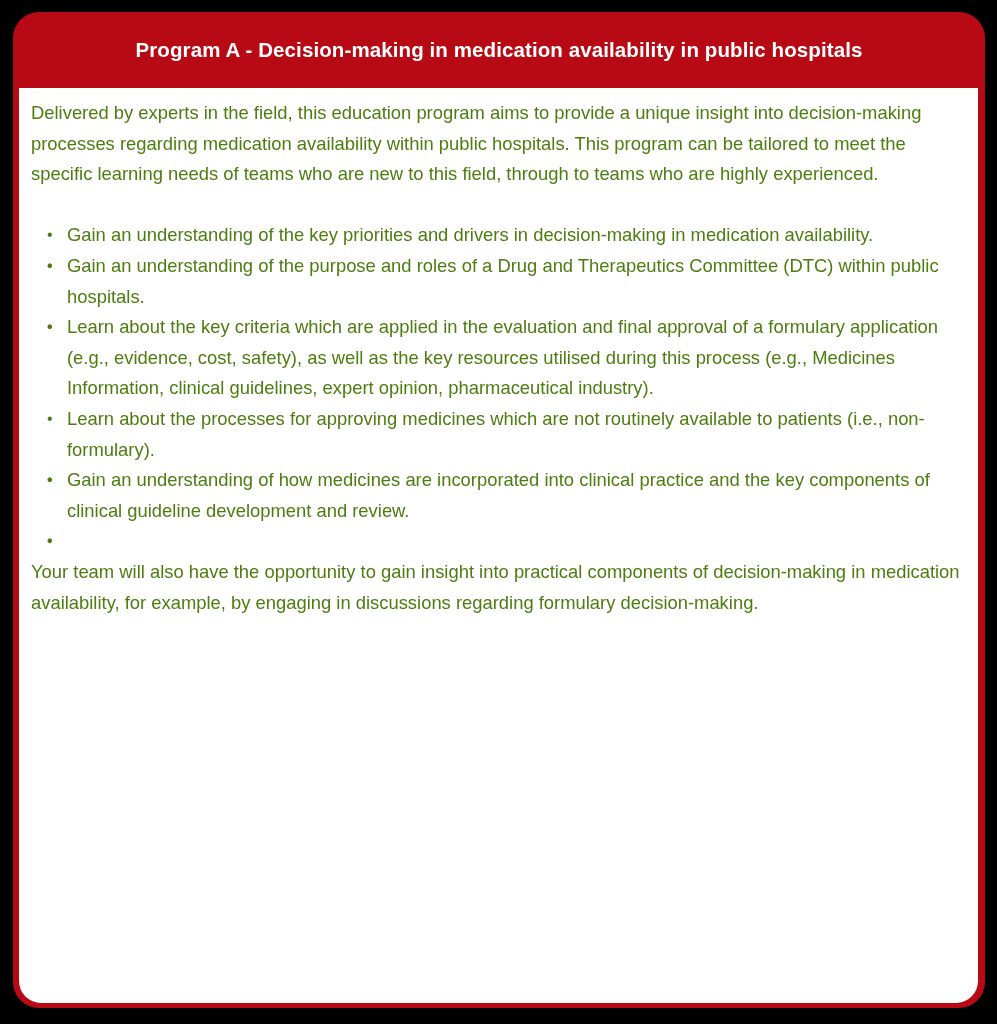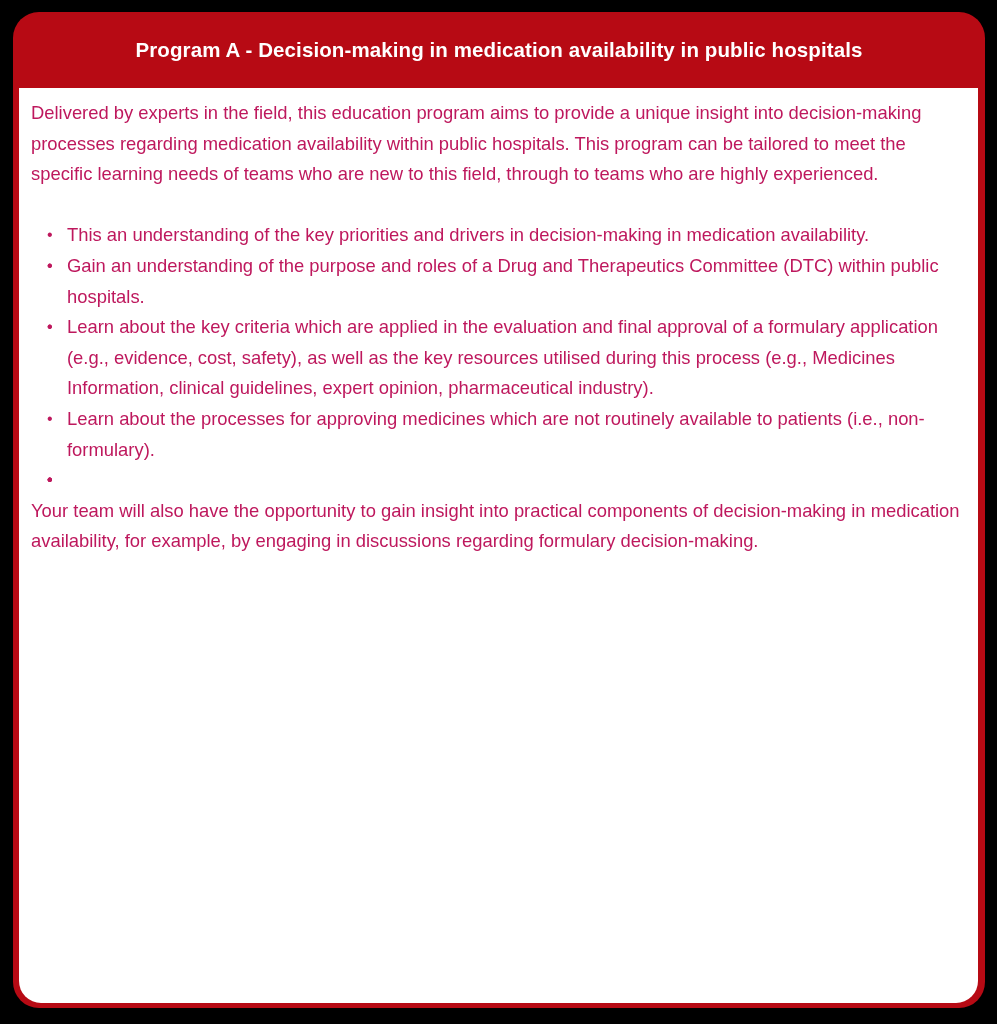--- a/index.html
+++ b/index.html
@@ -41,21 +41,21 @@
     .card-body {
       position: absolute;
       left: 6px;
       top: 76px;
       width: 959px;
       height: 915px;
       background: #ffffff;
       border-radius: 0 0 22px 22px;
       box-sizing: border-box;
       padding: 10px 12px 0 12px;
-      color: #be185d;
+      color: #4d7c0f;
       font-size: 18.4px;
       line-height: 30.6px;
     }
     .para {
       margin: 0;
     }
     .gap {
       height: 30.6px;
     }
     ul.outcomes {
@@ -77,27 +77,27 @@
 <body>
 
 <div class="card">
   <div class="card-header">
     <span>Program A - Decision-making in medication availability in public hospitals</span>
   </div>
   <div class="card-body">
     <p class="para">Delivered by experts in the field, this education program aims to provide a unique insight into decision-making processes regarding medication availability within public hospitals. This program can be tailored to meet the specific learning needs of teams who are new to this field, through to teams who are highly experienced.</p>
     <div class="gap"></div>
     <ul class="outcomes">
-      <li><span class="bullet">•</span><span>This an understanding of the key priorities and drivers in decision-making in medication availability.</span></li>
+      <li><span class="bullet">•</span><span>Gain an understanding of the key priorities and drivers in decision-making in medication availability.</span></li>
       <li><span class="bullet">•</span></li>
       <li><span class="bullet">•</span><span>Gain an understanding of the purpose and roles of a Drug and Therapeutics Committee (DTC) within public hospitals.</span></li>
       <li><span class="bullet">•</span></li>
       <li><span class="bullet">•</span><span>Learn about the key criteria which are applied in the evaluation and final approval of a formulary application (e.g., evidence, cost, safety), as well as the key resources utilised during this process (e.g., Medicines Information, clinical guidelines, expert opinion, pharmaceutical industry).</span></li>
       <li><span class="bullet">•</span><span>Learn about the processes for approving medicines which are not routinely available to patients (i.e., non-formulary).</span></li>
       <li><span class="bullet">•</span></li>
-      <li><span class="bullet">•</span></li>
+      <li><span class="bullet">•</span><span>Gain an understanding of how medicines are incorporated into clinical practice and the key components of clinical guideline development and review.</span></li>
       <li><span class="bullet">•</span></li>
       <li><span class="bullet">•</span></li>
     </ul>
     <div class="gap"></div>
     <p class="para">Your team will also have the opportunity to gain insight into practical components of decision-making in medication availability, for example, by engaging in discussions regarding formulary decision-making.</p>
   </div>
 </div>
 
 </body></html>

